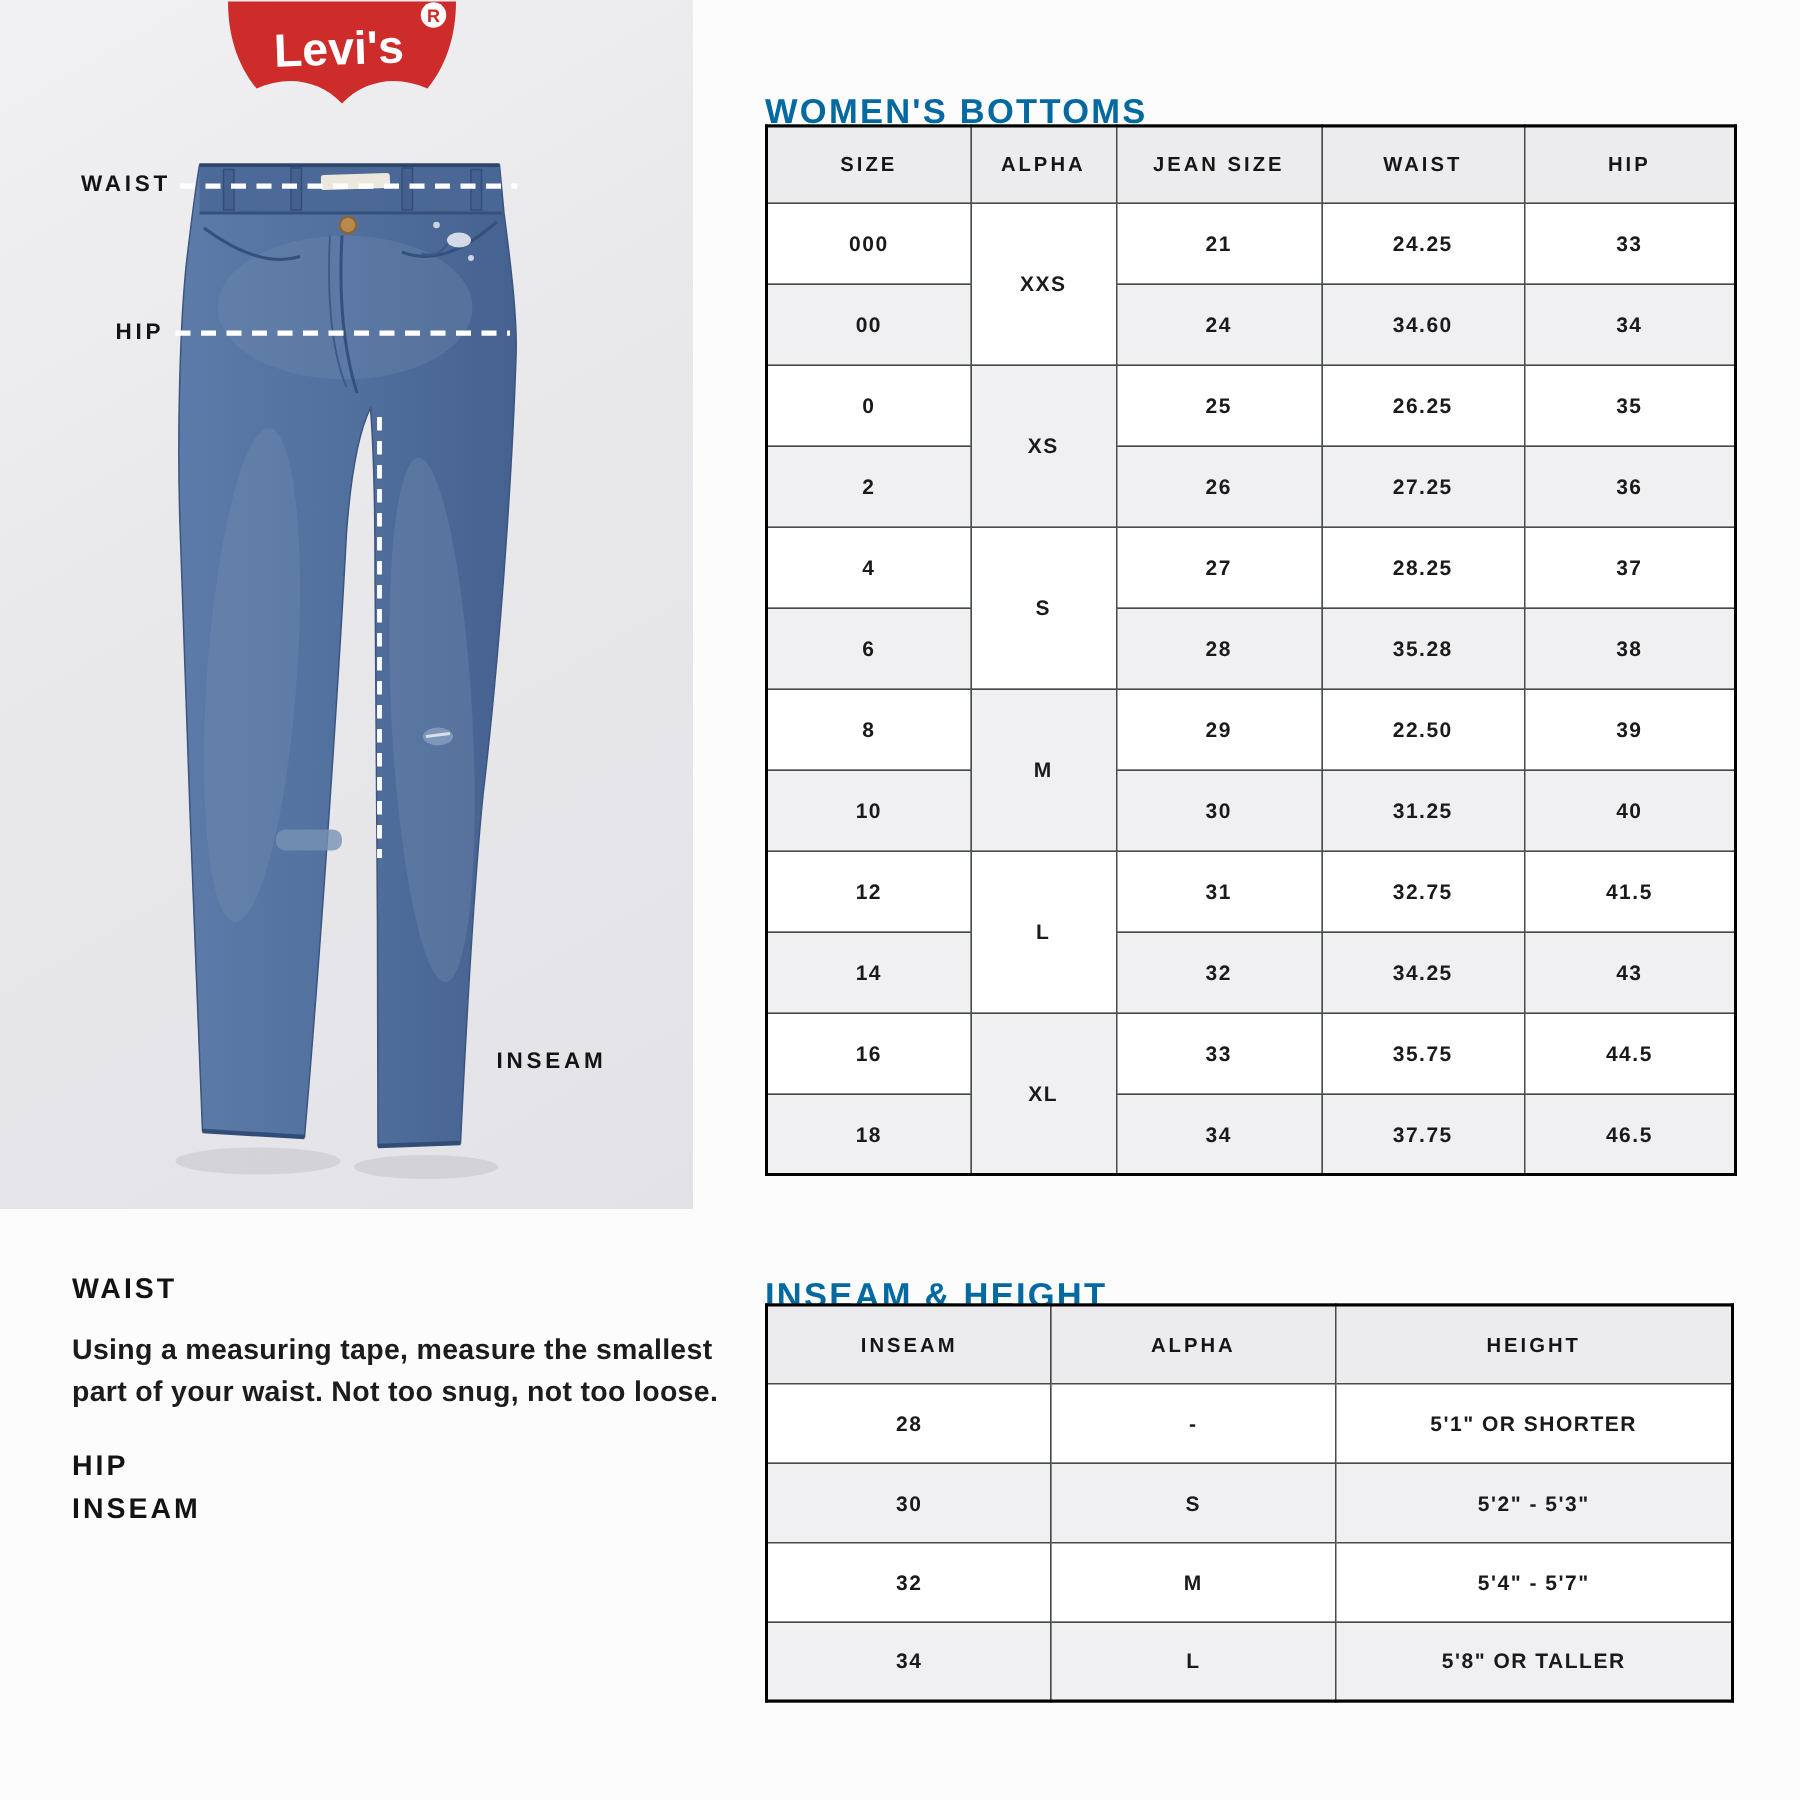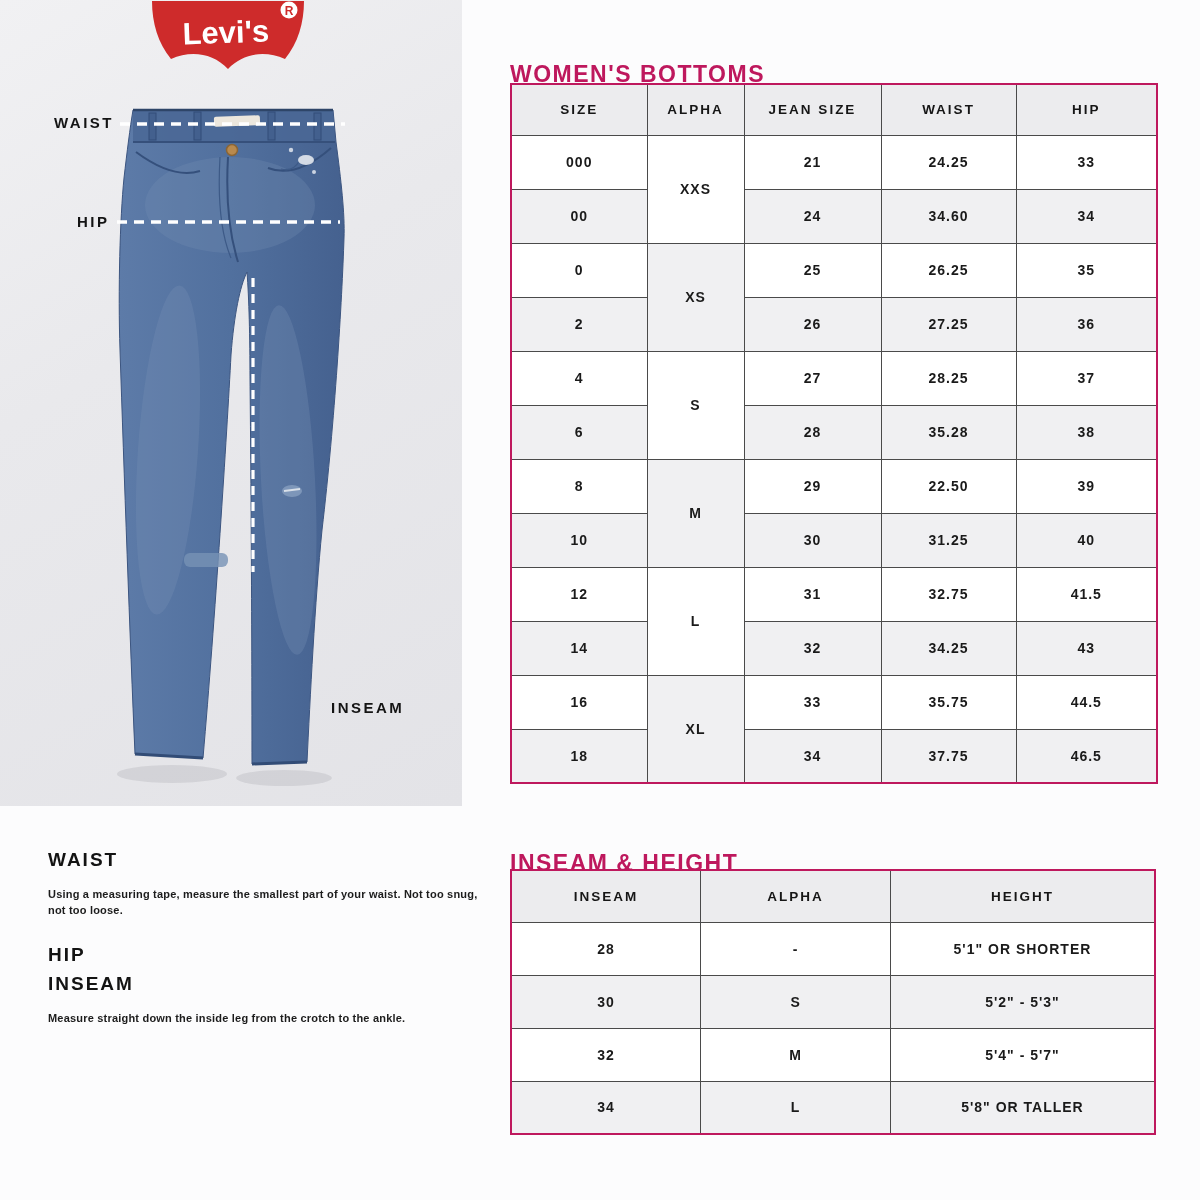--- a/index.html
+++ b/index.html
@@ -33,39 +33,39 @@
   
   .guide {
     position:absolute; left:48px; top:849px; width:434px;
   }
   .guide h3 {
     margin:0 0 7px 0;
     font-size:19px; font-weight:bold; letter-spacing:2px; color:#131313;
   }
   .guide p {
     margin:16px 0 25px 0;
-    font-size:11px; font-weight:bold; line-height:1.45;
+    font-size:19px; font-weight:bold; line-height:1.45;
     color:#1c1c1c; letter-spacing:.2px;
   }
 
   
   .section-title {
     position:absolute;
-    font-size:23px; font-weight:bold; letter-spacing:1.5px; color:#be185d;
+    font-size:23px; font-weight:bold; letter-spacing:1.5px; color:#0369a1;
   }
   .title-bottoms { left:510px; top:42px; }
   .title-inseam  { left:510px; top:831px; }
 
   
   table.size-table {
     position:absolute;
     border-collapse:collapse;
     table-layout:fixed;
     width:646px;
-    border:2px solid #be185d;
+    border:2px solid #000000;
     background:#14532d;
   }
   .size-table th, .size-table td {
     border:1px solid #4a4a4a;
     text-align:center; vertical-align:middle;
     padding:0;
   }
   .size-table th {
     background:#ececee;
     font-size:13.5px; font-weight:bold; letter-spacing:2px; color:#161616;
@@ -173,21 +173,20 @@
   <div class="diagram-label lbl-waist">WAIST</div>
   <div class="diagram-label lbl-hip">HIP</div>
   <div class="diagram-label lbl-inseam">INSEAM</div>
 </div>
 
 <div class="guide">
   <h3>WAIST</h3>
   <p>Using a measuring tape, measure the smallest part of your waist. Not too snug, not too loose.</p>
   <h3>HIP</h3>
   <h3>INSEAM</h3>
-  <p>Measure straight down the inside leg from the crotch to the ankle.</p>
 </div>
 
 <h2 class="section-title title-bottoms">WOMEN'S BOTTOMS</h2>
 <table class="size-table t-bottoms">
     <thead>
       <tr>
         <th>SIZE</th>
         <th>ALPHA</th>
         <th>JEAN SIZE</th>
         <th>WAIST</th>

